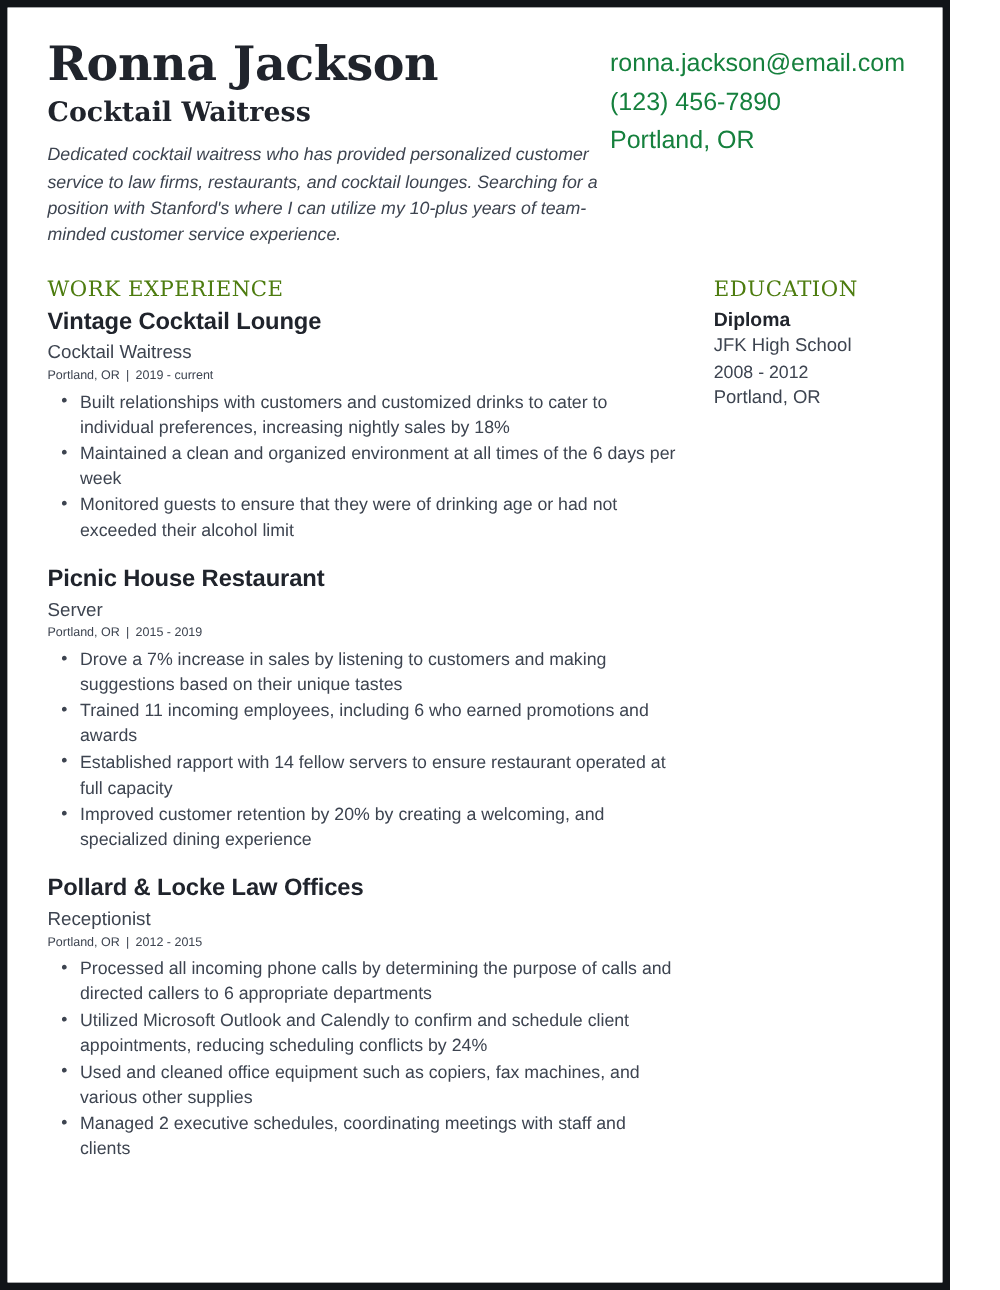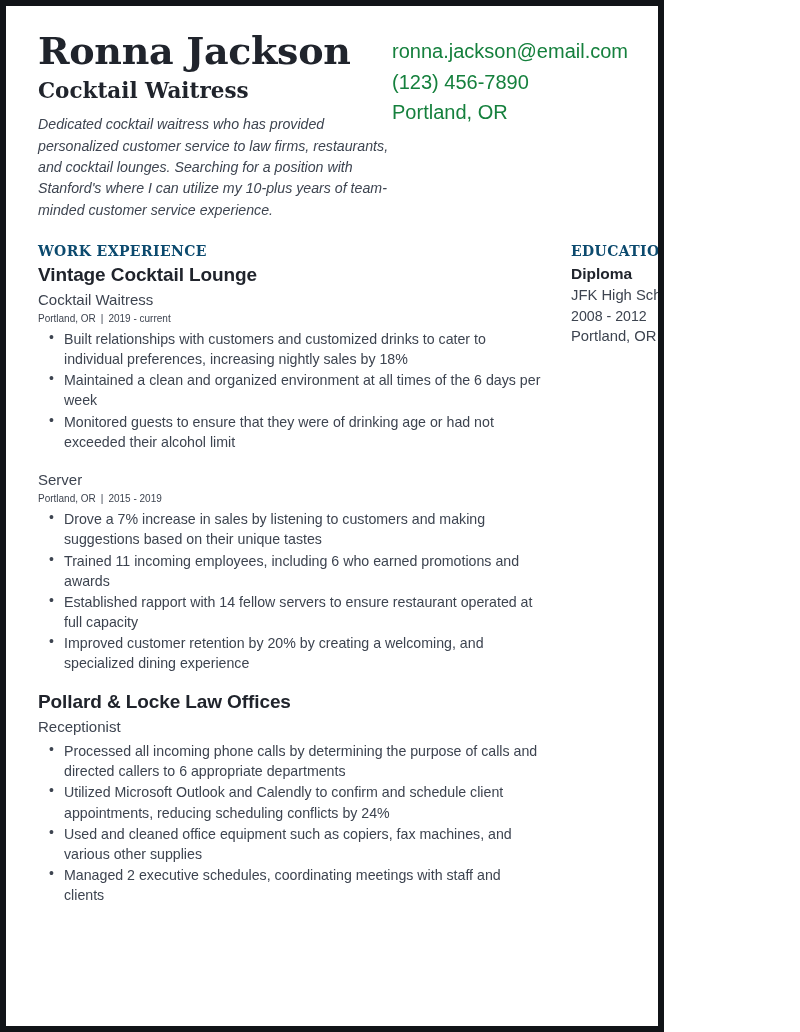--- a/index.html
+++ b/index.html
@@ -3,21 +3,21 @@
 <meta charset="utf-8">
 <style>
   html, body {
     margin: 0;
     padding: 0;
     background: #ffffff;
   }
 
   .page {
     position: relative;
-    width: 664px;
+    width: 760px;
     height: 1032px;
     box-sizing: border-box;
     background: #ffffff;
     border: 6px solid #111418;
     overflow: hidden;
     font-family: "Liberation Sans", sans-serif;
     color: #3d4450;
   }
 
   .sheet {
@@ -81,24 +81,24 @@
     display: flex;
     align-items: flex-start;
     margin-top: 22px;
   }
 
   .col-main { width: 505px; flex: 0 0 505px; }
   .col-side { width: 215px; flex: 0 0 215px; margin-left: 28px; }
 
   .section-heading {
     font-family: "DejaVu Serif", "Liberation Serif", serif;
-    font-weight: bold;
-    font-size: 14px;
+    font-weight: normal;
+    font-size: 17px;
     letter-spacing: 0.4px;
-    color: #0c4a6e;
+    color: #4d7c0f;
     margin: 0 0 4px 0;
   }
 
   .job { margin-bottom: 17px; }
   .job:last-child { margin-bottom: 0; }
 
   .job-company {
     font-size: 19px;
     font-weight: bold;
     color: #20242c;
@@ -215,35 +215,39 @@
             <span>Portland, OR</span><span class="sep">|</span><span>2019 - current</span>
           </div>
           <ul class="bullets">
             <li>Built relationships with customers and customized drinks to cater to individual preferences, increasing nightly sales by 18%</li>
             <li>Maintained a clean and organized environment at all times of the 6 days per week</li>
             <li>Monitored guests to ensure that they were of drinking age or had not exceeded their alcohol limit</li>
           </ul>
         </div>
 
         <div class="job">
+          <div class="job-company">Picnic House Restaurant</div>
           <div class="job-role">Server</div>
           <div class="job-meta">
             <span>Portland, OR</span><span class="sep">|</span><span>2015 - 2019</span>
           </div>
           <ul class="bullets">
             <li>Drove a 7% increase in sales by listening to customers and making suggestions based on their unique tastes</li>
             <li>Trained 11 incoming employees, including 6 who earned promotions and awards</li>
             <li>Established rapport with 14 fellow servers to ensure restaurant operated at full capacity</li>
             <li>Improved customer retention by 20% by creating a welcoming, and specialized dining experience</li>
           </ul>
         </div>
 
         <div class="job">
           <div class="job-company">Pollard &amp; Locke Law Offices</div>
           <div class="job-role">Receptionist</div>
+          <div class="job-meta">
+            <span>Portland, OR</span><span class="sep">|</span><span>2012 - 2015</span>
+          </div>
           <ul class="bullets">
             <li>Processed all incoming phone calls by determining the purpose of calls and directed callers to 6 appropriate departments</li>
             <li>Utilized Microsoft Outlook and Calendly to confirm and schedule client appointments, reducing scheduling conflicts by 24%</li>
             <li>Used and cleaned office equipment such as copiers, fax machines, and various other supplies</li>
             <li>Managed 2 executive schedules, coordinating meetings with staff and clients</li>
           </ul>
         </div>
       </div>
 
       <div class="col-side">

